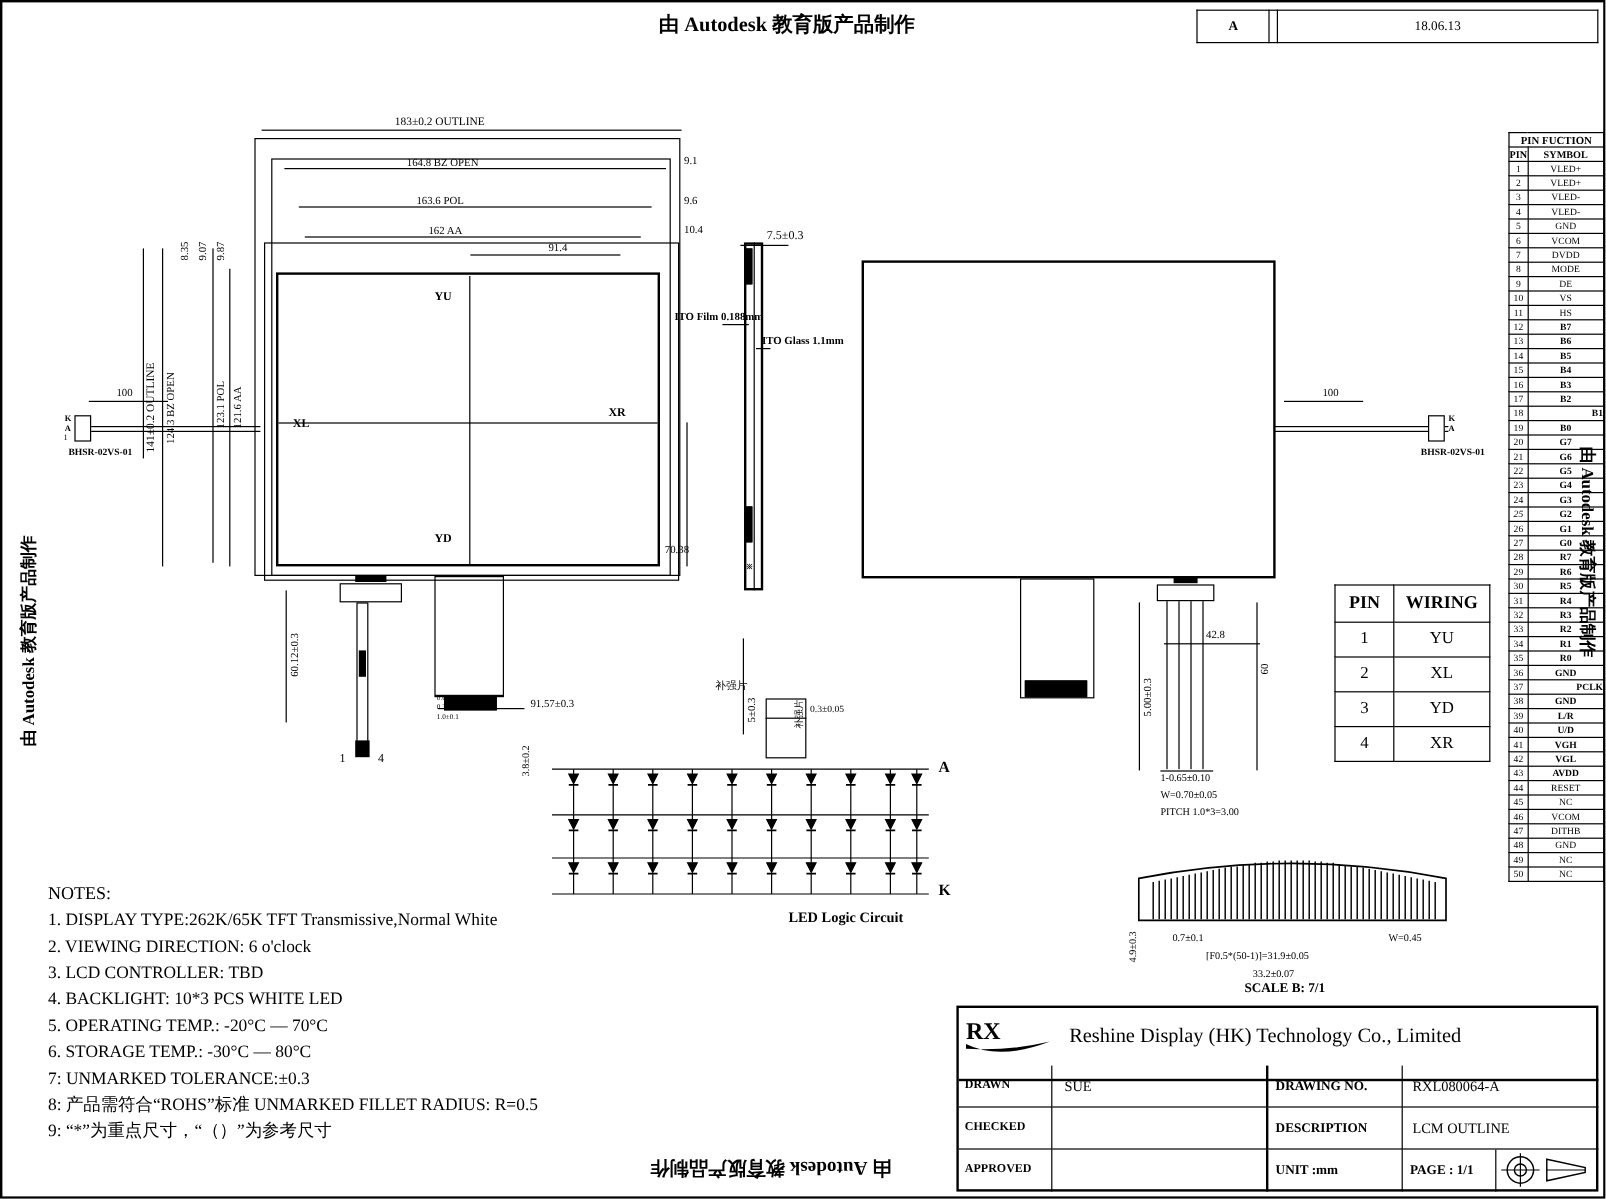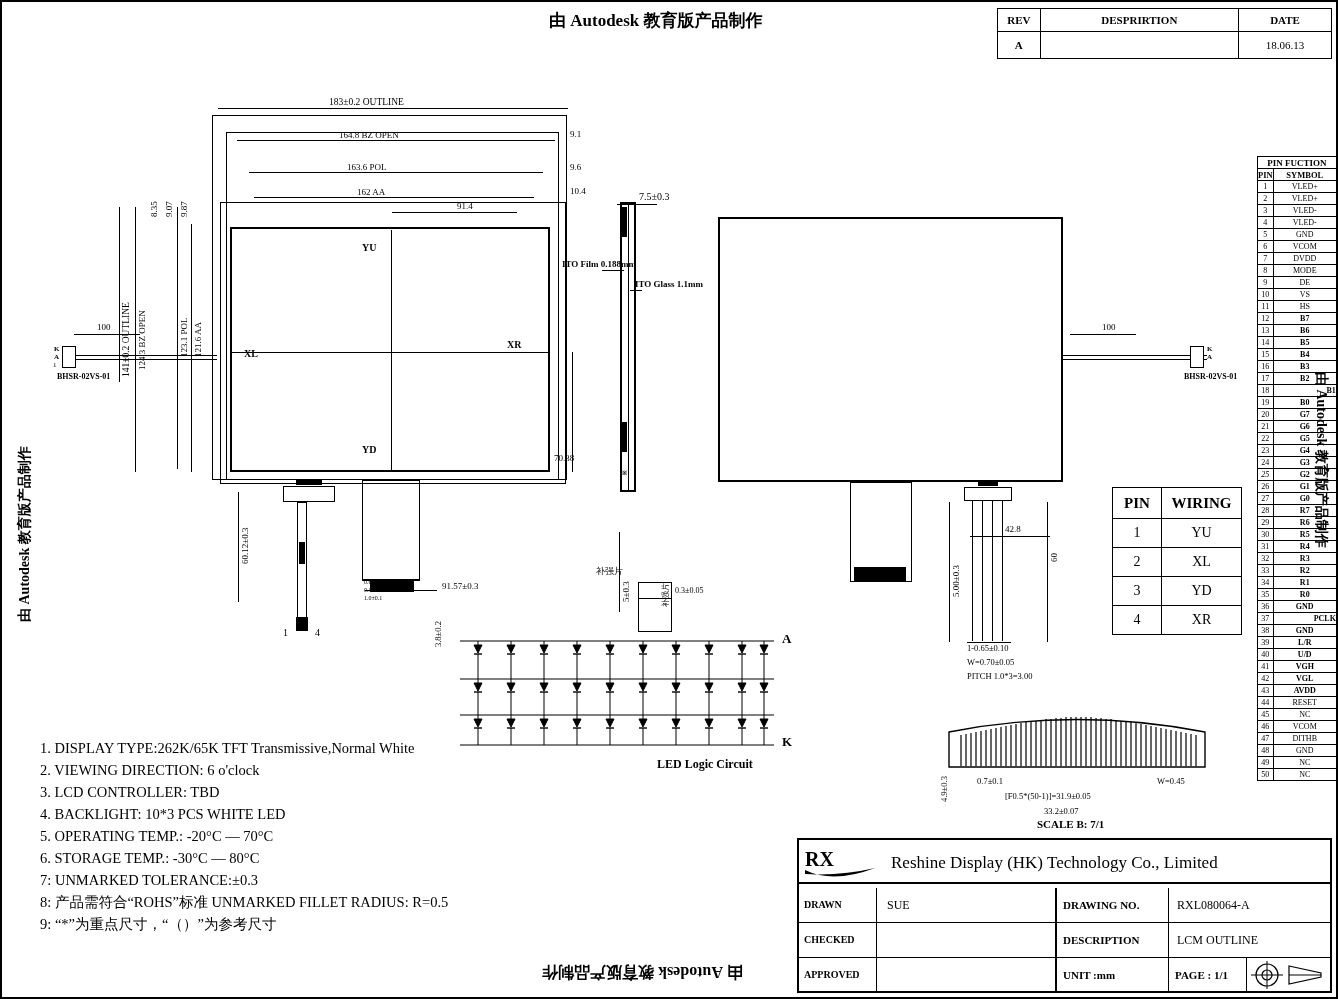--- a/index.html
+++ b/index.html
@@ -25,34 +25,29 @@
   <div class="tx bld" style="left:547px;top:10px;font-size:17px;">由 Autodesk 教育版产品制作</div>
 
   <div class="tx bld" style="left:16px;top:620px;font-size:14px;transform:rotate(-90deg);transform-origin:0 0;">由 Autodesk 教育版产品制作</div>
 
   <div class="tx bld" style="left:1326px;top:370px;font-size:14px;transform:rotate(90deg);transform-origin:0 0;">由 Autodesk 教育版产品制作</div>
 
   <div class="tx bld" style="left:540px;top:962px;font-size:16px;transform:rotate(180deg);">由 Autodesk 教育版产品制作</div>
 
   <table class="grid" style="position:absolute;left:995px;top:6px;width:335px;font-size:11px;">
     <tbody>
-        <tr>
-      <th style="width:42px;height:22px;">REV</th>
-      <th style="width:200px;">DESPRIRTION</th>
-      <th style="width:93px;">DATE</th>
-    </tr>
     <tr>
       <td style="height:26px;font-weight:bold;">A</td>
       <td></td>
       <td>18.06.13</td>
     </tr>
   </tbody>
     </table>
 
-  <div class="abs" style="left:1255px;top:108px;width:52px;margin-top:46px;">
+  <div class="abs" style="left:1255px;top:108px;width:52px;">
     <table class="grid" style="width:72px;font-size:8px;">
       <tbody>
           <tr>
             <td colspan="2" style="height:11px;font-weight:bold;font-size:9px;">PIN FUCTION</td>
           </tr>
       <tr>
         <td style="width:22px;height:11px;font-weight:bold;font-size:8.5px;">PIN</td>
         <td style="font-weight:bold;font-size:8.5px;">SYMBOL</td>
       </tr>
       <tr>
@@ -628,35 +623,36 @@
             <line x1="26" y1="91" x2="26" y2="108"></line>
         </g>
       </g>
     </svg>
   </div>
   <div class="tx bld" style="left:780px;top:630px;font-size:13px;">A</div>
   <div class="tx bld" style="left:780px;top:733px;font-size:13px;">K</div>
   <div class="tx bld" style="left:655px;top:756px;font-size:12px;">LED Logic Circuit</div>
 
   <div class="abs" style="left:38px;top:735px;width:620px;">
+    <div style="font-size:15px;font-weight:normal;margin-bottom:2px;">NOTES:</div>
     <div style="font-size:14.5px;line-height:1.52;">
       <div>1. DISPLAY TYPE:262K/65K TFT Transmissive,Normal White</div>
       <div>2. VIEWING DIRECTION:   6 o'clock</div>
       <div>3. LCD CONTROLLER: TBD</div>
       <div>4. BACKLIGHT: 10*3 PCS WHITE LED</div>
       <div>5. OPERATING TEMP.:  -20°C — 70°C</div>
       <div>6. STORAGE TEMP.:   -30°C — 80°C</div>
       <div>7: UNMARKED TOLERANCE:±0.3</div>
       <div>8: 产品需符合“ROHS”标准   UNMARKED FILLET RADIUS: R=0.5</div>
       <div>9: “*”为重点尺寸，“（）”为参考尺寸</div>
     </div>
   </div>
 
   <div class="box2" style="left:795px;top:836px;width:535px;height:155px;">
-    <div class="abs" style="left:0;top:0;width:533px;height:44px;border-bottom:2px solid #000;box-sizing:border-box;">
+    <div class="abs" style="left:0;top:0;width:533px;height:61px;border-bottom:2px solid #000;box-sizing:border-box;">
       <div class="abs" style="left:4px;top:4px;width:78px;height:38px;">
         <svg width="78" height="38" viewBox="0 0 78 38">
           <text x="2" y="22" font-family="Liberation Serif, serif" font-size="20" font-weight="bold" fill="#000">RX</text>
           <path d="M2,26 Q30,40 72,24 Q38,32 2,30 Z" fill="#000"></path>
         </svg>
       </div>
       <div class="tx" style="left:92px;top:14px;font-size:17px;">Reshine Display (HK) Technology Co., Limited</div>
     </div>
 
     <div class="abs" style="left:0;top:48px;width:533px;height:105px;border-radius:14px;">

